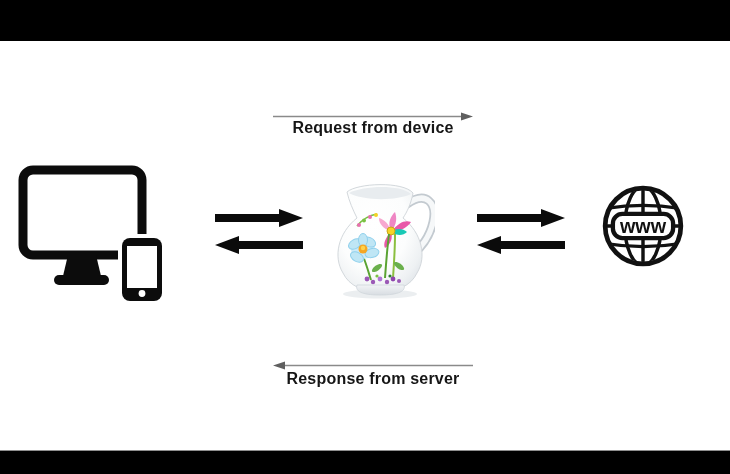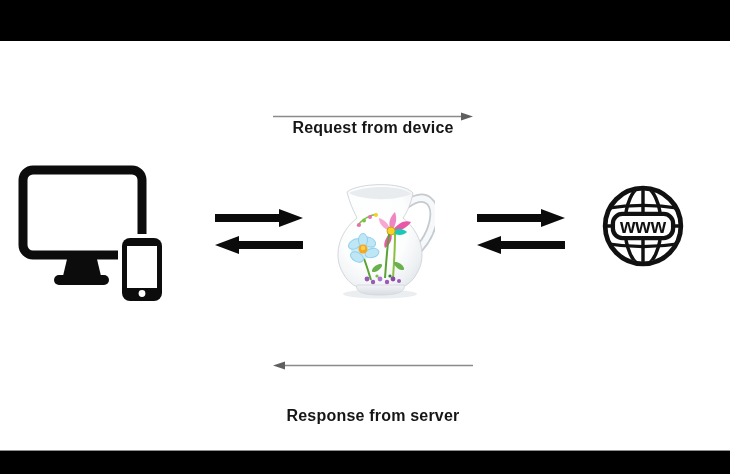--- a/index.html
+++ b/index.html
@@ -6,21 +6,21 @@
   .frame{position:relative;width:730px;height:474px;background:#f0abfc;overflow:hidden;
          font-family:"Liberation Sans",sans-serif;}
   .bar{position:absolute;left:0;width:730px;background:#000;}
   .bar.top{top:0;height:41px;border-bottom:1px solid #2e2e2e;}
   .bar.bottom{top:450px;height:24px;border-top:1px solid #8e8e8e;}
   .stage{position:absolute;left:0;top:41px;width:730px;height:409px;background:#fff;}
   .abs{position:absolute;}
   .flow-label{position:absolute;left:247px;width:252px;text-align:center;
               font-weight:700;font-size:16px;color:#161616;letter-spacing:.2px;}
   .flow-label.request{top:78px;}
-  .flow-label.response{top:329px;margin-top:37px;}
+  .flow-label.response{top:329px;}
   svg{display:block;}
 </style>
 </head>
 <body>
 
 <div class="frame">
   <div class="bar top"></div>
 
   <div class="stage">
 

